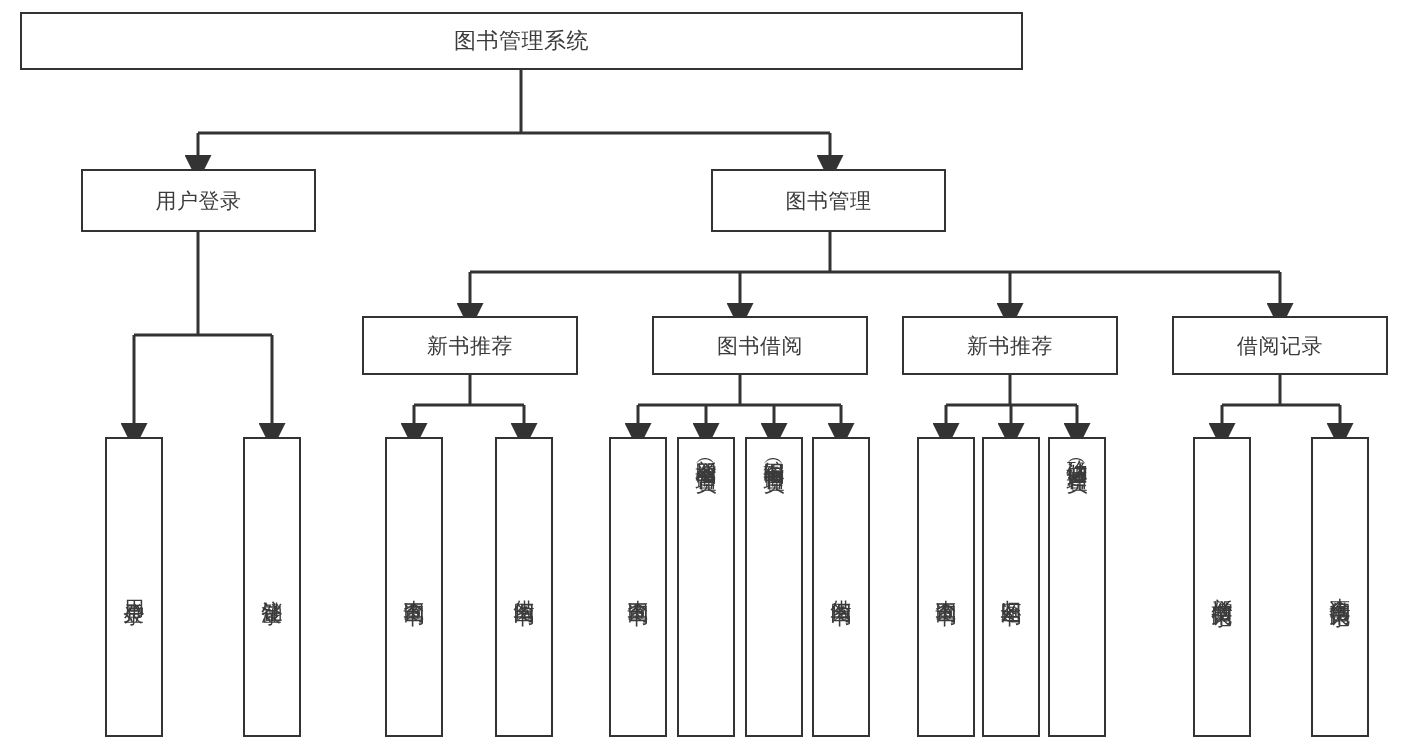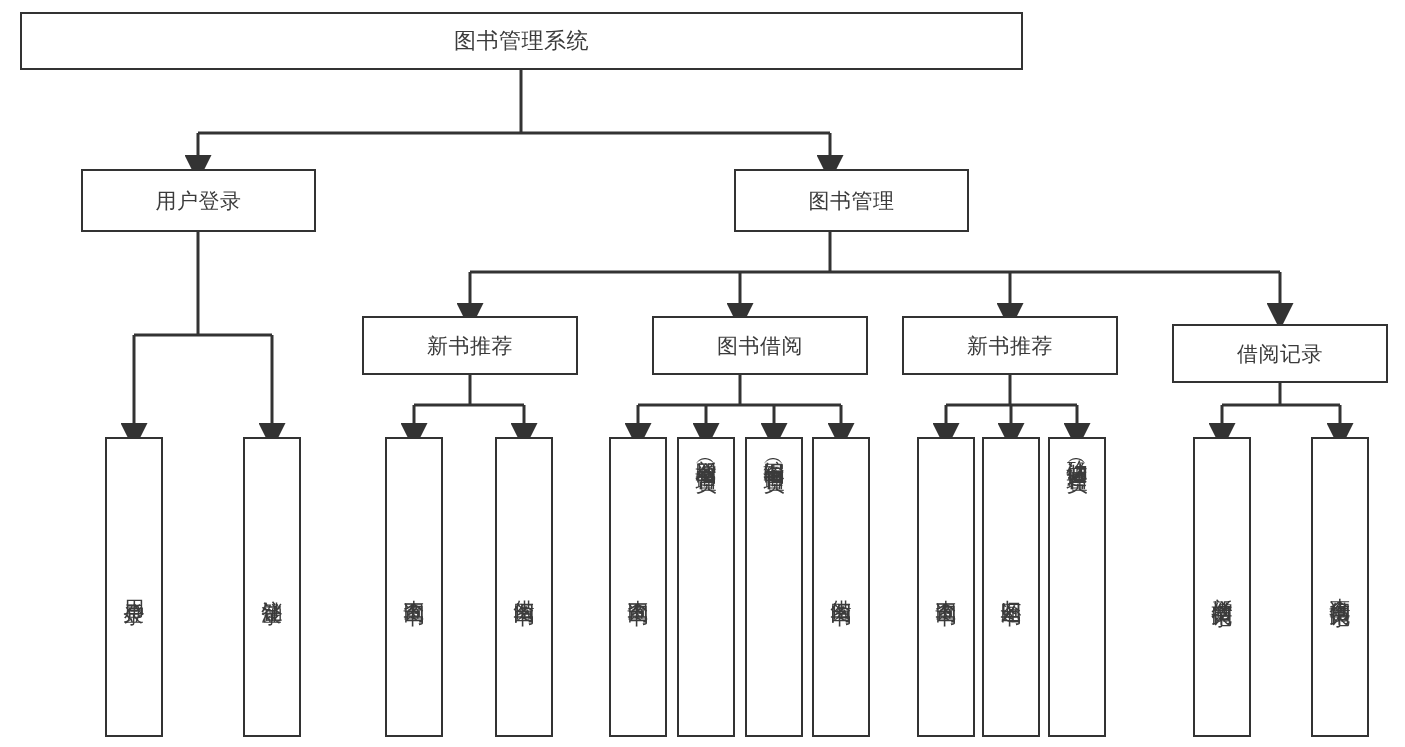--- a/index.html
+++ b/index.html
@@ -132,34 +132,34 @@
     </g>
   </svg>
 
   <div class="node root h-node" style="left:20px;top:12px;width:1003px;height:58px;">
     <span class="lbl">图书管理系统</span>
   </div>
 
   <div class="node h-node" style="left:81px;top:169px;width:235px;height:63px;">
     <span class="lbl">用户登录</span>
   </div>
-  <div class="node h-node" style="left:711px;top:169px;width:235px;height:63px;margin-left:23px;">
+  <div class="node h-node" style="left:711px;top:169px;width:235px;height:63px;">
     <span class="lbl">图书管理</span>
   </div>
 
   <div class="node h-node" style="left:362px;top:316px;width:216px;height:59px;">
     <span class="lbl">新书推荐</span>
   </div>
   <div class="node h-node" style="left:652px;top:316px;width:216px;height:59px;">
     <span class="lbl">图书借阅</span>
   </div>
   <div class="node h-node" style="left:902px;top:316px;width:216px;height:59px;">
     <span class="lbl">新书推荐</span>
   </div>
-  <div class="node h-node" style="left:1172px;top:324px;width:216px;height:59px;">
+  <div class="node h-node" style="left:1172px;top:316px;width:216px;height:59px;">
     <span class="lbl">借阅记录</span>
   </div>
 
   <div class="node v-node mid" style="left:105px;top:437px;width:58px;height:300px;">
     <span class="lbl">用户登录</span>
   </div>
   <div class="node v-node mid" style="left:243px;top:437px;width:58px;height:300px;">
     <span class="lbl">注销登录</span>
   </div>
 

